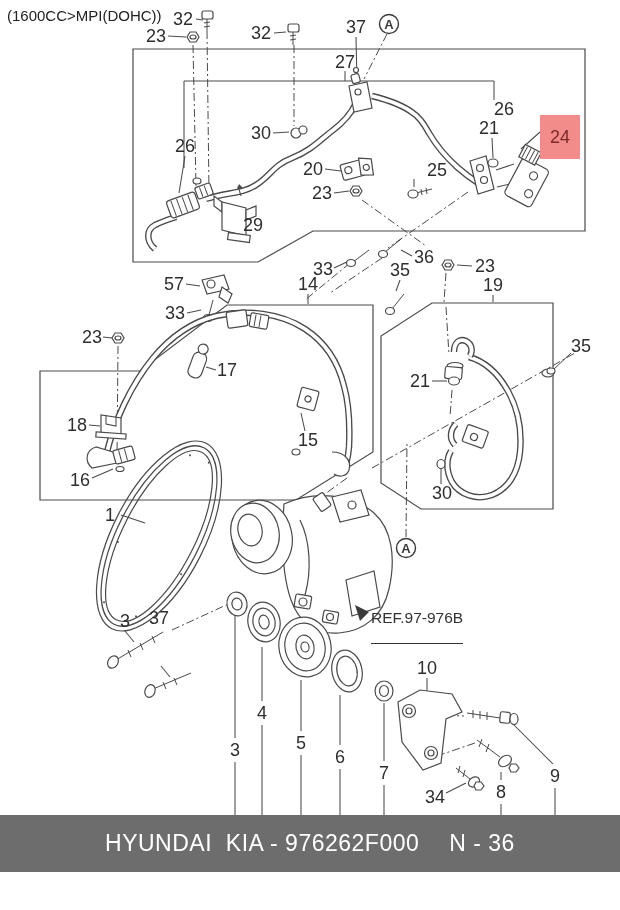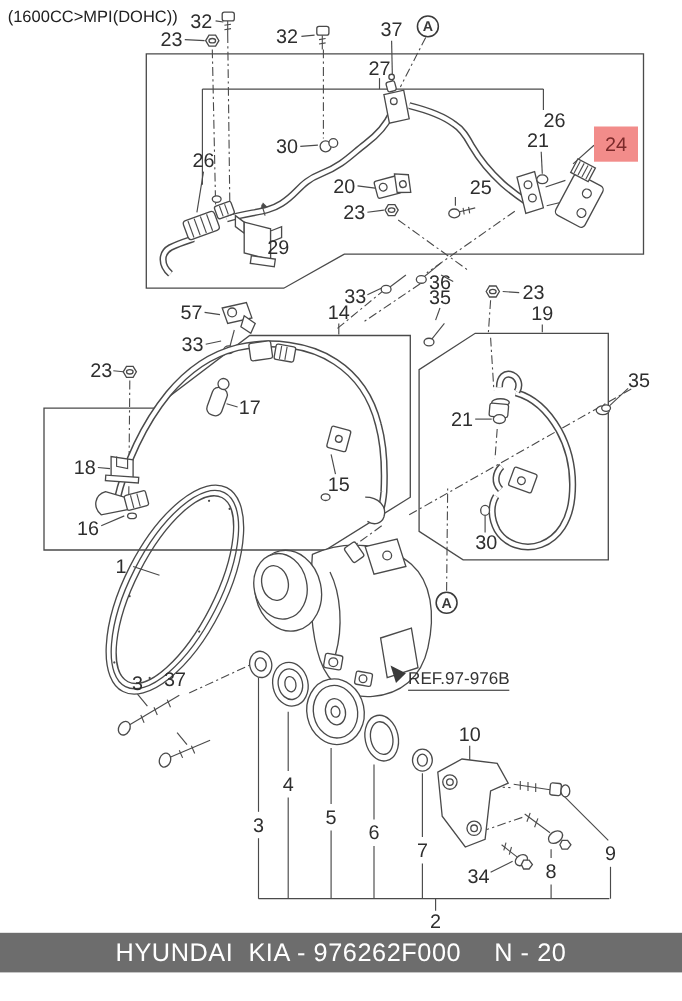--- a/index.html
+++ b/index.html
@@ -2,25 +2,25 @@
 <html><head>
 <meta charset="utf-8">
 <style>
   html,body{margin:0;padding:0;background:#fff;}
   .stage{position:relative;width:620px;height:910px;background:#fff;overflow:hidden;
          font-family:"Liberation Sans",sans-serif;}
   .stage svg{position:absolute;left:0;top:0;}
   .pl{position:absolute;transform:translate(-50%,-50%);font-size:18px;color:#2e2e2e;
       line-height:1;white-space:nowrap;}
   .title{position:absolute;left:7px;top:7px;font-size:15px;color:#222;}
-  .hl{position:absolute;left:540px;top:115px;width:40px;height:32px;background:#f28c8a;
+  .hl{position:absolute;left:540px;top:115px;width:40px;height:44px;background:#f28c8a;
       display:flex;align-items:center;justify-content:center;font-size:18px;color:#7c2a2a;}
   .ref{position:absolute;left:371px;top:609px;font-size:15.5px;color:#333;
-       border-bottom:1.4px solid #333;padding-bottom:0;white-space:pre;}
-  .footer{position:absolute;left:0;top:848px;width:620px;height:36px;background:#6d6d6d;
+       border-bottom:1.4px solid #333;padding-bottom:16px;white-space:pre;}
+  .footer{position:absolute;left:0;top:815px;width:620px;height:57px;background:#6d6d6d;
       display:flex;align-items:center;justify-content:center;gap:30px;}
   .footer span{color:#fff;font-size:23px;white-space:pre;letter-spacing:.5px;}
   
   .ln{stroke:#4a4a4a;stroke-width:1.2;fill:none;}
   .lt{stroke:#4a4a4a;stroke-width:1.05;fill:none;}
   .dd{stroke:#4a4a4a;stroke-width:1;fill:none;stroke-dasharray:8 3 2 3;}
   .to{fill:none;stroke:#4a4a4a;stroke-width:6.5;}
   .ti{fill:none;stroke:#fff;stroke-width:3.8;}
   .fw{fill:#fff;stroke:#4a4a4a;stroke-width:1.2;}
   .tick{stroke:#4a4a4a;stroke-width:1;}
@@ -391,21 +391,21 @@
 <div class="pl" style="left:261px;top:133px">30</div>
 <div class="pl" style="left:185px;top:146px">26</div>
 <div class="pl" style="left:504px;top:109px">26</div>
 <div class="pl" style="left:489px;top:128px">21</div>
 <div class="hl">24</div>
 <div class="pl" style="left:313px;top:169px">20</div>
 <div class="pl" style="left:322px;top:193px">23</div>
 <div class="pl" style="left:437px;top:170px">25</div>
 <div class="pl" style="left:253px;top:225px">29</div>
 <div class="pl" style="left:323px;top:269px">33</div>
-<div class="pl" style="left:400px;top:257px">36</div>
+<div class="pl" style="left:424px;top:257px">36</div>
 <div class="pl" style="left:400px;top:270px">35</div>
 <div class="pl" style="left:485px;top:266px">23</div>
 <div class="pl" style="left:493px;top:285px">19</div>
 <div class="pl" style="left:308px;top:284px">14</div>
 <div class="pl" style="left:174px;top:284px">57</div>
 <div class="pl" style="left:175px;top:313px">33</div>
 <div class="pl" style="left:92px;top:337px">23</div>
 <div class="pl" style="left:227px;top:370px">17</div>
 <div class="pl" style="left:77px;top:425px">18</div>
 <div class="pl" style="left:308px;top:440px">15</div>
@@ -424,16 +424,16 @@
 <div class="pl" style="left:384px;top:773px">7</div>
 <div class="pl" style="left:435px;top:797px">34</div>
 <div class="pl" style="left:501px;top:792px">8</div>
 <div class="pl" style="left:555px;top:776px">9</div>
 <div class="pl" style="left:396px;top:838px">2</div>
 
 <div class="ref">REF.97-976B</div>
 
 <div class="footer">
   <span>HYUNDAI  KIA - 976262F000</span>
-  <span>N - 20</span>
+  <span>N - 36</span>
 </div>
 
 </div>
 
 </body></html>

